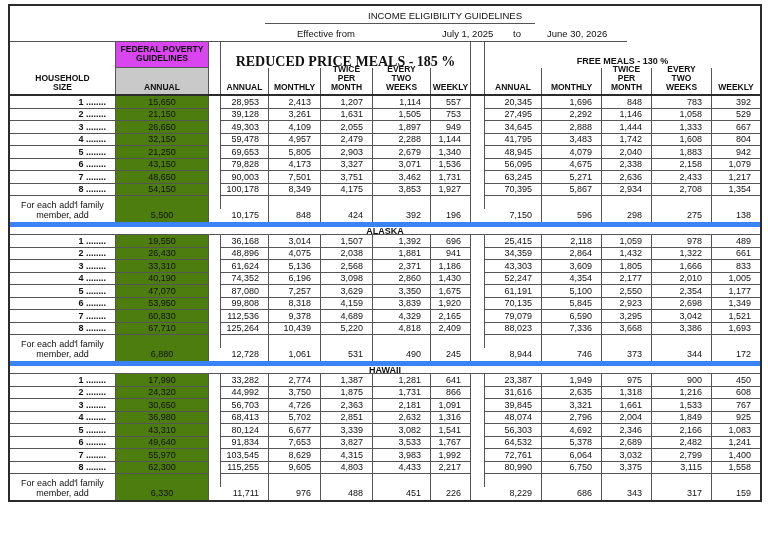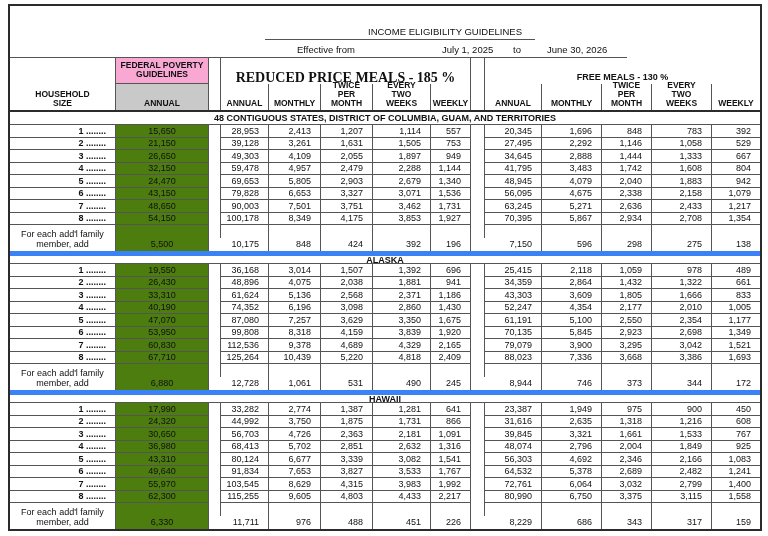--- a/index.html
+++ b/index.html
@@ -1,35 +1,35 @@
 <!DOCTYPE html>
 <html><head>
 <meta charset="utf-8">
 <style>
   html,body{margin:0;padding:0;background:#fff;width:768px;height:536px;overflow:hidden;}
   body{font-family:"Liberation Sans", sans-serif;color:#111;}
   .table-wrap{width:750px;margin:4px 0 0 8px;border:2px solid #2b2b2b;}
   .pre{white-space:pre-line;}
 
   
-  .row-title{height:18px;position:relative;font-size:9.5px;display:flex;align-items:center;justify-content:center;padding-left:120px;box-sizing:border-box;margin-top:16px;}
+  .row-title{height:18px;position:relative;font-size:9.5px;display:flex;align-items:center;justify-content:center;padding-left:120px;box-sizing:border-box;}
   .row-title::after{content:"";position:absolute;left:255px;bottom:0;width:270px;height:0;border-top:1px solid #555;}
   .row-effective{height:18px;position:relative;font-size:9.5px;}
   .row-effective::after{content:"";position:absolute;left:0;bottom:0;width:617px;height:0;border-top:1px solid #555;}
   .eff{position:absolute;bottom:3px;}
   .eff-label{left:287px;} .eff-start{left:432px;} .eff-to{left:503px;text-align:right;} .eff-end{left:537px;}
 
   
   .grid-header,.grid-body{display:grid;grid-template-columns:106px 93px 12px 48px 52px 52px 58px 40px 14px 57px 60px 50px 60px 48px;}
 
   .grid-header{grid-template-rows:26px 26px;border-bottom:2px solid #2b2b2b;font-weight:bold;font-size:8.5px;}
   .grid-header > div{display:flex;align-items:flex-end;justify-content:center;text-align:center;line-height:9px;padding-bottom:2px;box-sizing:border-box;}
   .br{border-right:1px solid #555;}
   .h-house{grid-area:1/1/3/2;}
-  .h-fpg-box{grid-area:1/2/2/3;background:#f9a8d4;border-bottom:1px solid #555;align-items:center !important;line-height:9.5px;}
+  .h-fpg-box{grid-area:1/2/2/3;background:#d946ef;border-bottom:1px solid #555;align-items:center !important;line-height:9.5px;}
   .h-sp1{grid-area:1/3/3/4;}
   .h-rp{grid-area:1/4/2/9;font-size:14px;padding-bottom:3px;font-family:Liberation Serif, serif;}
   .h-sp2{grid-area:1/9/3/10;}
   .h-free{grid-area:1/10/2/15;font-size:9px;padding-bottom:3px;}
   .h-fpg-annual{grid-area:2/2/3/3;background:#c9c9c9;padding-bottom:3px;}
   .h-sub{grid-row:2;line-height:8.5px;padding-bottom:3px;}
   .hc4{grid-column:4;} .hc5{grid-column:5;} .hc6{grid-column:6;} .hc7{grid-column:7;}
   .hc8{grid-column:8;} .hc10{grid-column:10;} .hc11{grid-column:11;} .hc12{grid-column:12;}
   .hc13{grid-column:13;} .hc14{grid-column:14;}
 
@@ -84,21 +84,20 @@
     <div class="h-sub hc12 br pre">TWICE
 PER
 MONTH</div>
     <div class="h-sub hc13 br pre">EVERY
 TWO
 WEEKS</div>
     <div class="h-sub hc14">WEEKLY</div>
   </div>
 
   <div class="grid-body" id="grid-body">
-      <div class="sec first">48 CONTIGUOUS STATES, DISTRICT OF COLUMBIA, GUAM, AND TERRITORIES</div>
       <div class="c size br">1 ........</div>
       <div class="c fpg br">15,650</div>
       <div class="c sp br"></div>
       <div class="c num br">28,953</div>
       <div class="c num br">2,413</div>
       <div class="c num br">1,207</div>
       <div class="c num br">1,114</div>
       <div class="c num br">557</div>
       <div class="c sp br"></div>
       <div class="c num br">20,345</div>
@@ -142,38 +141,38 @@
       <div class="c num br">2,479</div>
       <div class="c num br">2,288</div>
       <div class="c num br">1,144</div>
       <div class="c sp br"></div>
       <div class="c num br">41,795</div>
       <div class="c num br">3,483</div>
       <div class="c num br">1,742</div>
       <div class="c num br">1,608</div>
       <div class="c num">804</div>
       <div class="c size br">5 ........</div>
-      <div class="c fpg br">24,470</div>
+      <div class="c fpg br">21,250</div>
       <div class="c sp br"></div>
       <div class="c num br">69,653</div>
       <div class="c num br">5,805</div>
       <div class="c num br">2,903</div>
       <div class="c num br">2,679</div>
       <div class="c num br">1,340</div>
       <div class="c sp br"></div>
       <div class="c num br">48,945</div>
       <div class="c num br">4,079</div>
       <div class="c num br">2,040</div>
       <div class="c num br">1,883</div>
       <div class="c num">942</div>
       <div class="c size br">6 ........</div>
       <div class="c fpg br">43,150</div>
       <div class="c sp br"></div>
       <div class="c num br">79,828</div>
-      <div class="c num br">6,653</div>
+      <div class="c num br">4,173</div>
       <div class="c num br">3,327</div>
       <div class="c num br">3,071</div>
       <div class="c num br">1,536</div>
       <div class="c sp br"></div>
       <div class="c num br">56,095</div>
       <div class="c num br">4,675</div>
       <div class="c num br">2,338</div>
       <div class="c num br">2,158</div>
       <div class="c num">1,079</div>
       <div class="c size br">7 ........</div>
@@ -307,21 +306,21 @@
       <div class="c size br">7 ........</div>
       <div class="c fpg br">60,830</div>
       <div class="c sp br"></div>
       <div class="c num br">112,536</div>
       <div class="c num br">9,378</div>
       <div class="c num br">4,689</div>
       <div class="c num br">4,329</div>
       <div class="c num br">2,165</div>
       <div class="c sp br"></div>
       <div class="c num br">79,079</div>
-      <div class="c num br">3,900</div>
+      <div class="c num br">6,590</div>
       <div class="c num br">3,295</div>
       <div class="c num br">3,042</div>
       <div class="c num">1,521</div>
       <div class="c size br">8 ........</div>
       <div class="c fpg br">67,710</div>
       <div class="c sp br"></div>
       <div class="c num br">125,264</div>
       <div class="c num br">10,439</div>
       <div class="c num br">5,220</div>
       <div class="c num br">4,818</div>

